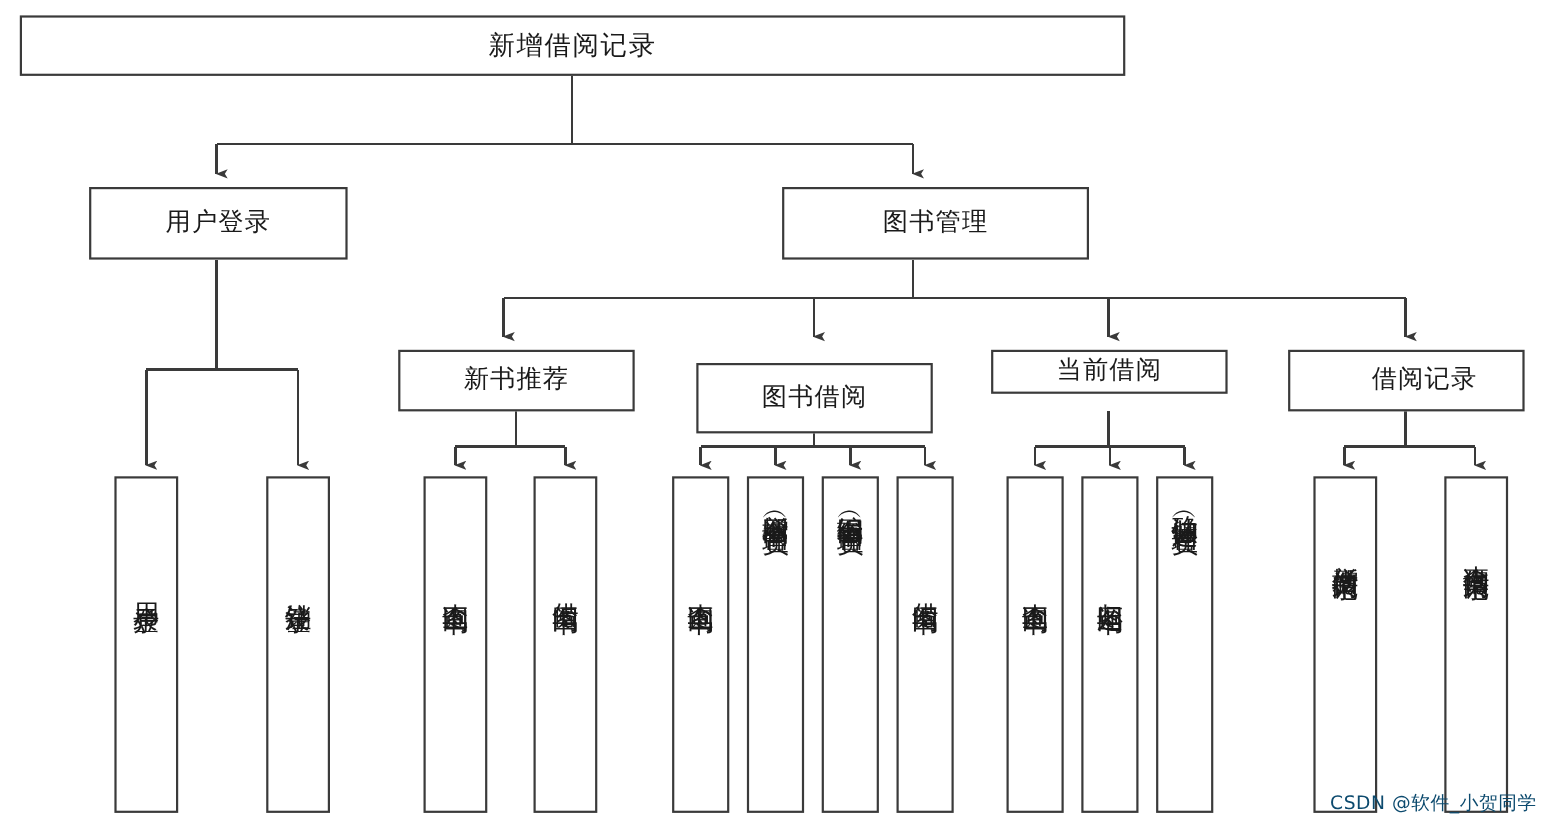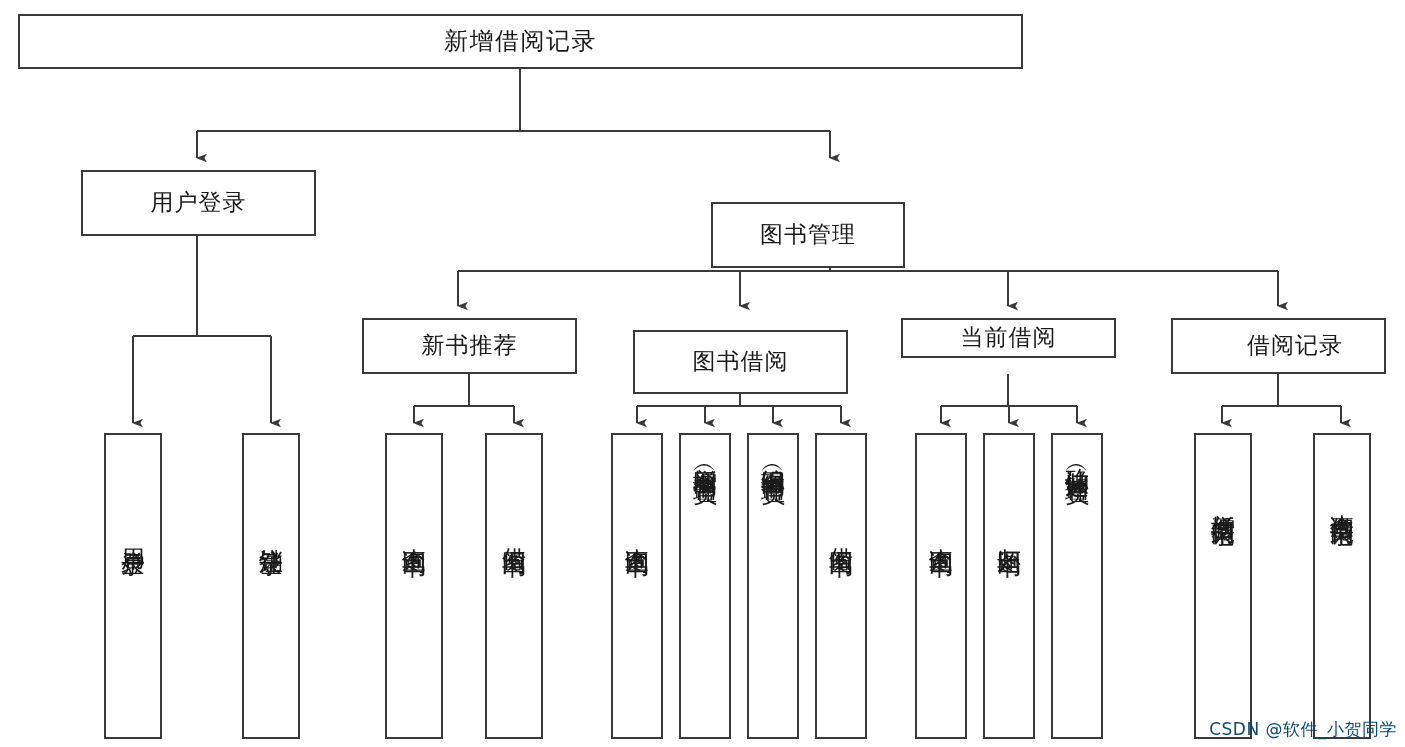--- a/index.html
+++ b/index.html
@@ -138,21 +138,21 @@
     </g>
   </svg>
 
   <div class="node root horiz" style="left:18px; top:14px; width:1005px; height:55px;">
     <span class="label">新增借阅记录</span>
   </div>
 
   <div class="node horiz" style="left:81px; top:170px; width:235px; height:66px;">
     <span class="label">用户登录</span>
   </div>
-  <div class="node horiz" style="left:711px; top:170px; width:194px; height:66px;margin-top:32px;">
+  <div class="node horiz" style="left:711px; top:170px; width:279px; height:66px;">
     <span class="label">图书管理</span>
   </div>
 
   <div class="node horiz" style="left:362px; top:318px; width:215px; height:56px;">
     <span class="label">新书推荐</span>
   </div>
   <div class="node horiz" style="left:633px; top:318px; width:215px; height:64px;margin-top:12px;">
     <span class="label">图书借阅</span>
   </div>
   <div class="node horiz" style="left:901px; top:318px; width:215px; height:40px;">

